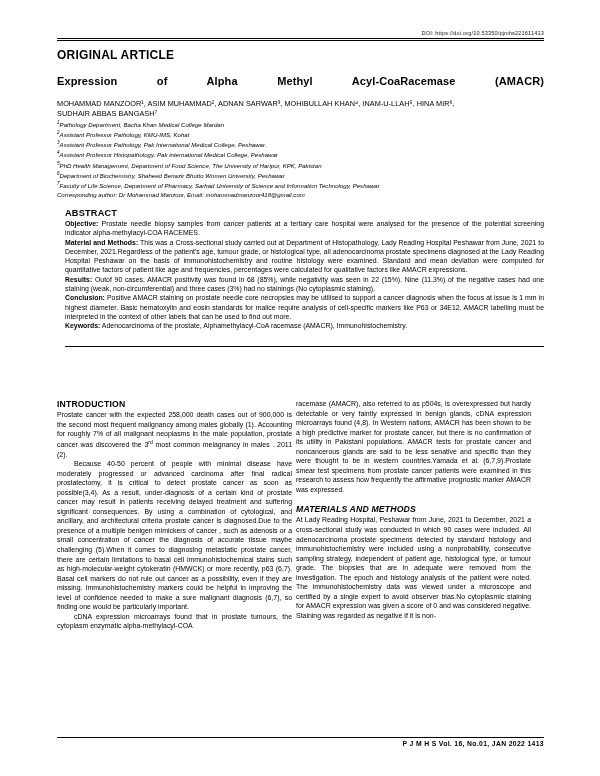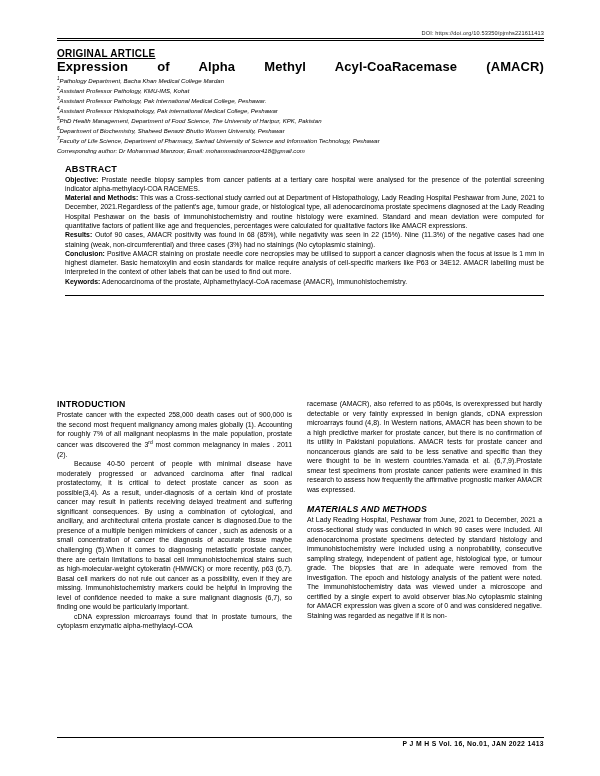--- a/index.html
+++ b/index.html
@@ -40,32 +40,33 @@
   }
   .rule-double {
     border-top: 1.1px solid #000;
     border-bottom: 0.6px solid #000;
     height: 1.4px;
     margin-bottom: 7px;
   }
 
   
   .article-type {
-    font-size: 10px;
+    font-size: 12px;
     font-weight: bold;
     letter-spacing: 0.25px;
-    text-decoration: underline;
+    margin-bottom: 12px;
   }
 
   
   .title {
-    font-size: 13px;
+    font-size: 11px;
     font-weight: bold;
     line-height: 1.28;
     letter-spacing: 0.1px;
+    margin-bottom: 11px;
   }
   .title .line1 {
     display: block;
     text-align: justify;
     text-align-last: justify;
   }
   .title .line2 { display: block; }
 
   
   .authors {
@@ -92,21 +93,21 @@
     line-height: 1.5;
     margin-top: 0px;
   }
 
   
   .abstract-block {
     margin-top: 8px;
     margin-left: 8px;
     margin-right: 0px;
     border-bottom: 1.1px solid #000;
-    padding-bottom: 9px;
+    padding-bottom: 16px;
   }
   .abstract-heading {
     font-size: 9.2px;
     font-weight: bold;
     letter-spacing: 0.2px;
     margin-bottom: 1px;
   }
   .abstract-para {
     font-size: 6.9px;
     line-height: 1.345;
@@ -116,21 +117,21 @@
   }
   .abstract-para b { font-weight: bold; }
 
   
   .body-cols {
     position: absolute;
     left: 57px;
     top: 399px;
     width: 487px;
     display: flex;
-    gap: 15px;
+    gap: 4px;
   }
   .col {
     width: 235px;
     flex: 0 0 235px;
   }
   .sec-heading {
     font-size: 8.7px;
     font-weight: bold;
     letter-spacing: 0.15px;
     margin: 0 0 1px 0;
@@ -174,20 +175,24 @@
 
     <div class="doi-line">DOI: https://doi.org/10.53350/pjmhs221611413</div>
     <div class="rule-double"></div>
 
     <div class="article-type">ORIGINAL ARTICLE</div>
 
     <div class="title">
       <span class="line1">Expression of Alpha Methyl Acyl-CoaRacemase (AMACR)</span>
     </div>
 
+    <div class="authors">
+      <div>MOHAMMAD MANZOOR¹, ASIM MUHAMMAD², ADNAN SARWAR³, MOHIBULLAH KHAN⁴, INAM-U-LLAH⁵, HINA MIR⁶,</div>
+      <div>SUDHAIR ABBAS BANGASH⁷</div>
+    </div>
 
     <div class="affiliations">
       <div><sup>1</sup><span>Pathology Department, Bacha Khan Medical College Mardan</span></div>
       <div><sup>2</sup><span>Assistant Professor Pathology, KMU-IMS, Kohat</span></div>
       <div><sup>3</sup><span>Assistant Professor Pathology, Pak International Medical College, Peshawar.</span></div>
       <div><sup>4</sup><span>Assistant Professor Histopathology, Pak international Medical College, Peshawar</span></div>
       <div><sup>5</sup><span>PhD Health Management, Department of Food Science, The University of Haripur, KPK, Pakistan</span></div>
       <div><sup>6</sup><span>Department of Biochemistry, Shaheed Benazir Bhutto Women University, Peshawar</span></div>
       <div><sup>7</sup><span>Faculty of Life Science, Department of Pharmacy, Sarhad University of Science and Information Technology, Peshawar</span></div>
     </div>

